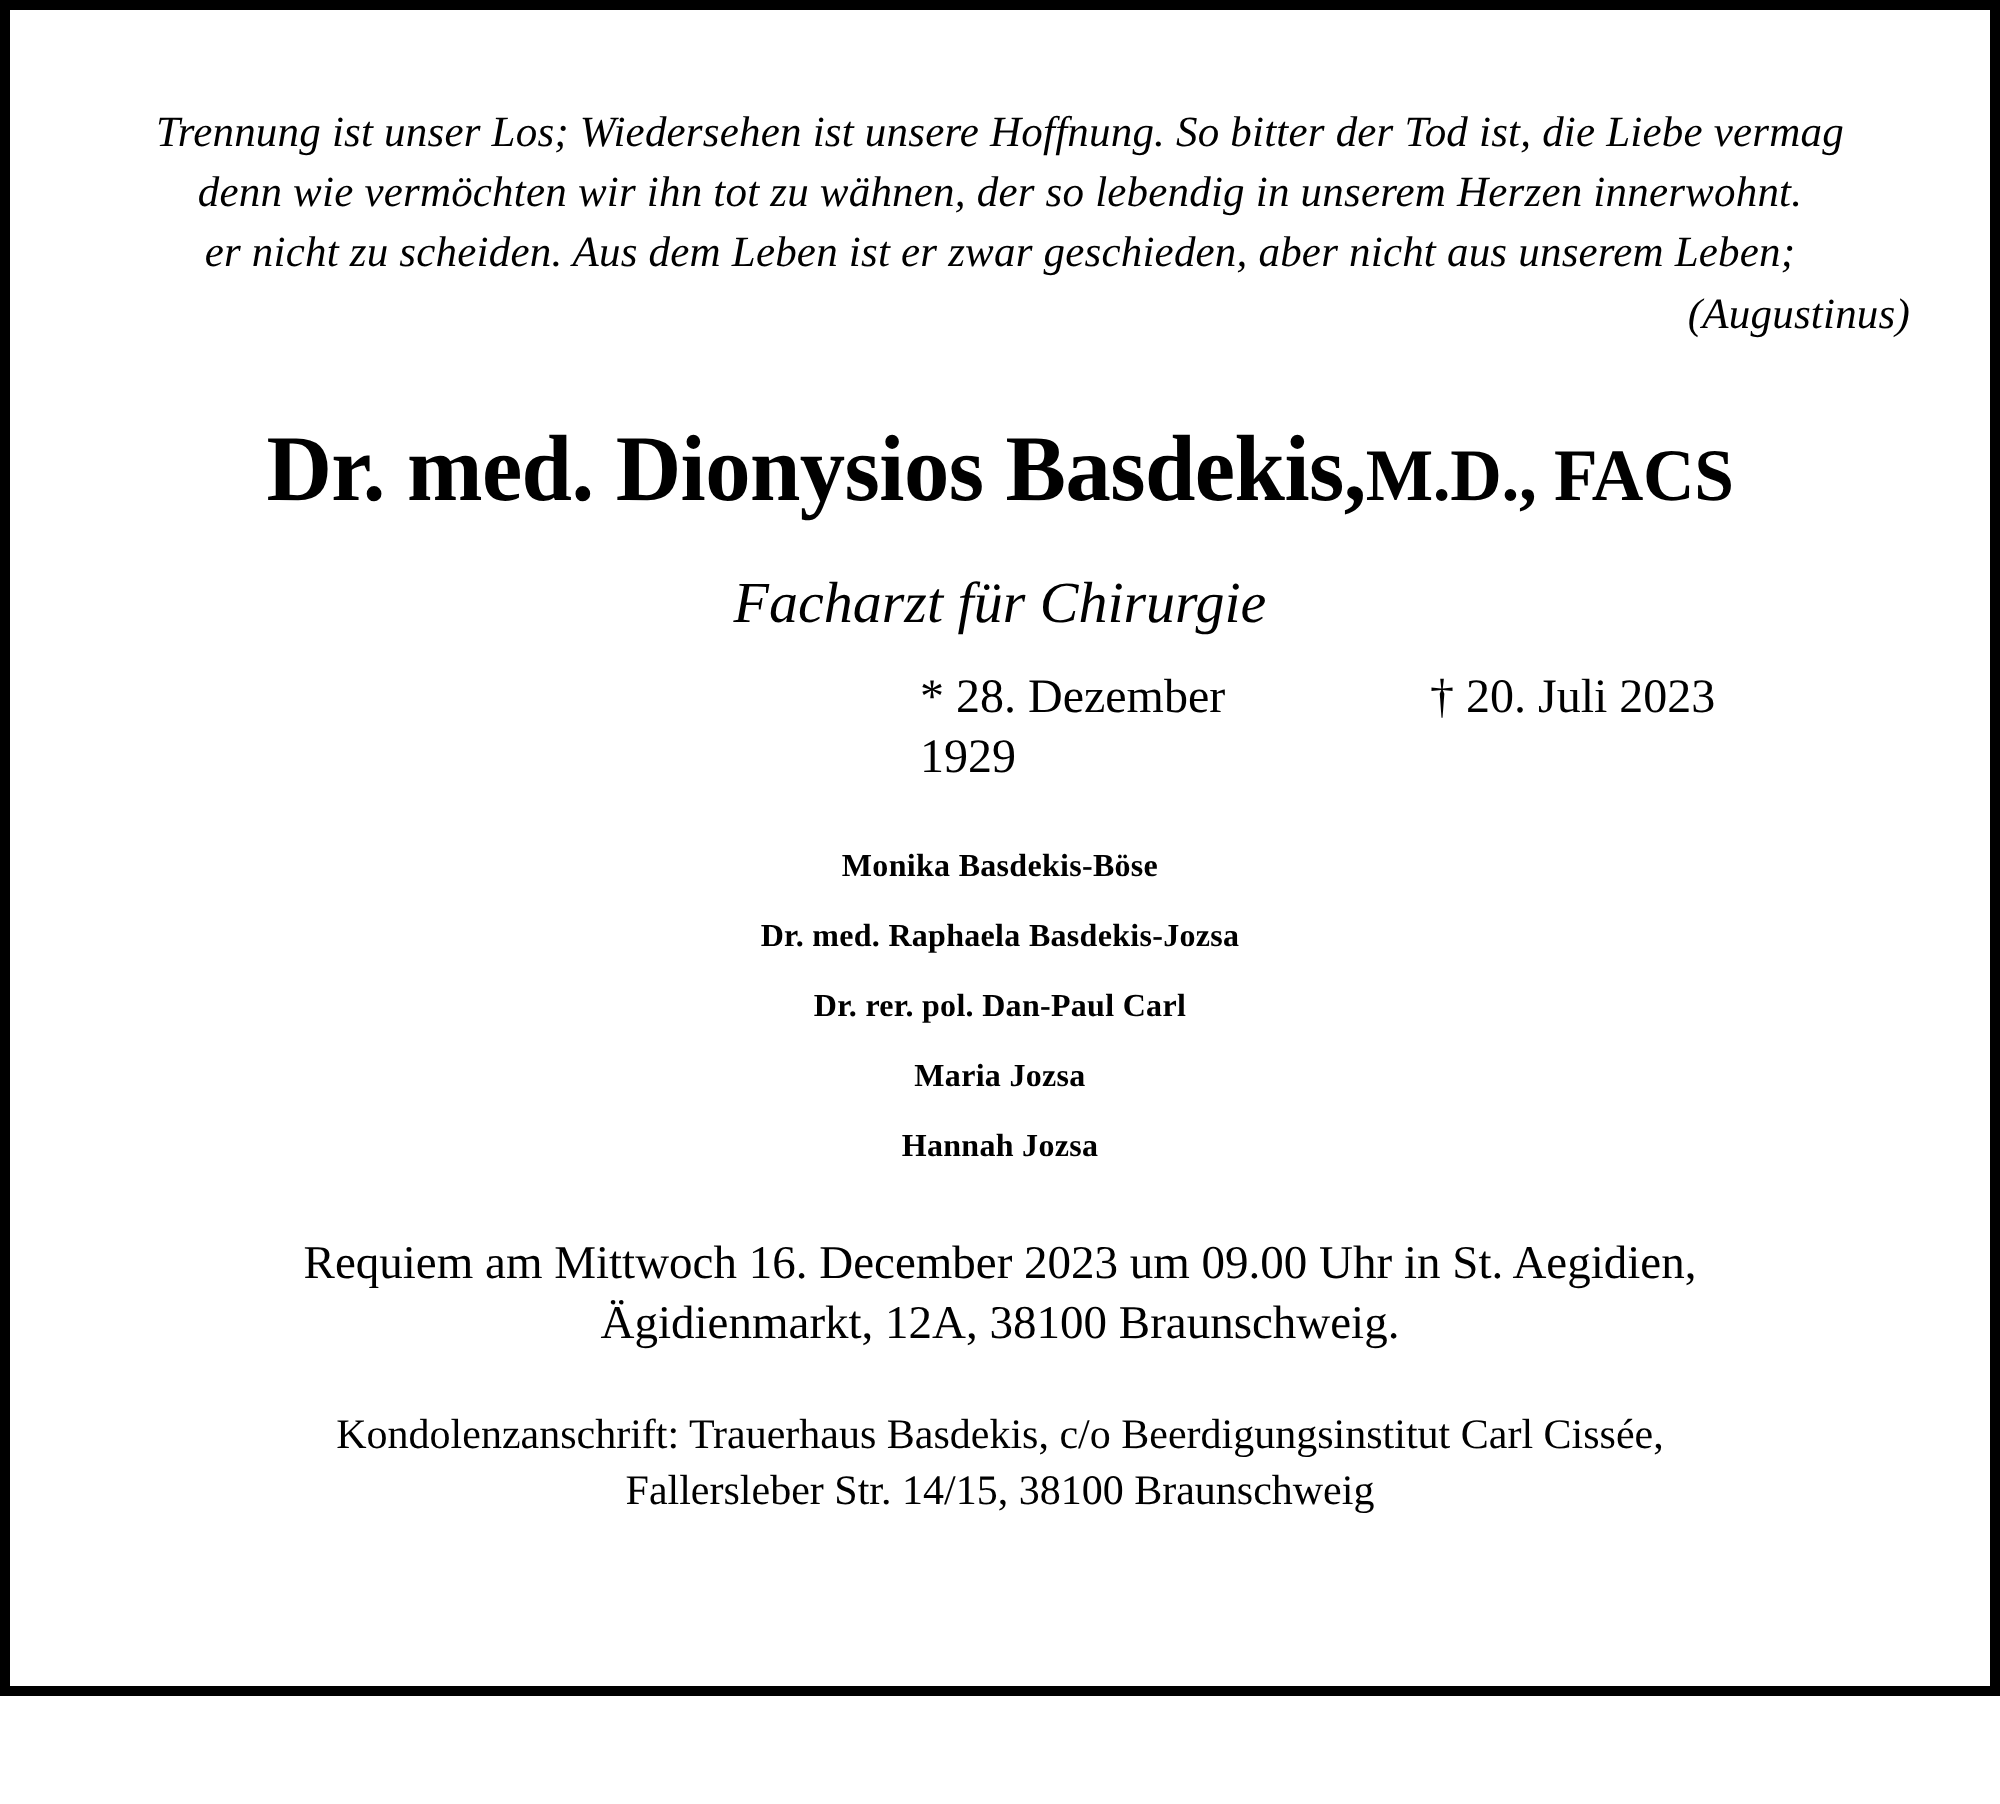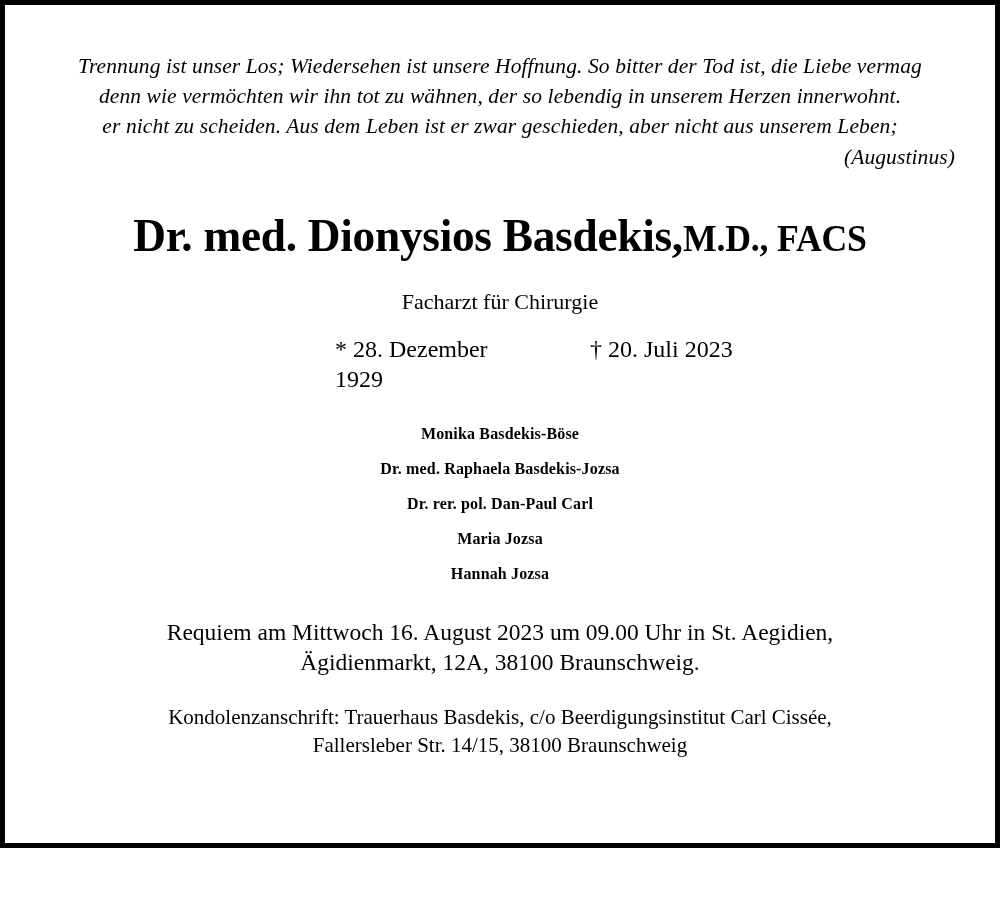--- a/index.html
+++ b/index.html
@@ -73,30 +73,31 @@
   .name-suffix {
     font-size: 37px;
     letter-spacing: -0.2px;
   }
 
   
   .profession {
     margin: 0;
     padding-top: 22px;
     text-align: center;
-    font-size: 22px;
+    font-size: 29px;
     line-height: 28px;
+    font-style: italic;
   }
 
   
   .dates-row {
     margin: 0;
     padding-top: 18px;
     display: flex;
-    justify-content: center;
+    justify-content: flex-end;
     align-items: baseline;
     font-size: 24px;
     line-height: 30px;
   }
   .date-birth {
     width: 340px;
     text-align: left;
     padding-left: 175px;
     box-sizing: border-box;
   }
@@ -178,21 +179,21 @@
 
     <ul class="survivors">
       <li class="survivor">Monika Basdekis-Böse</li>
       <li class="survivor">Dr. med. Raphaela Basdekis-Jozsa</li>
       <li class="survivor">Dr. rer. pol. Dan-Paul Carl</li>
       <li class="survivor">Maria Jozsa</li>
       <li class="survivor">Hannah Jozsa</li>
     </ul>
 
     <div class="service-block requiem">
-      <span class="service-line">Requiem am Mittwoch 16. August 2023 um 09.00 Uhr in St. Aegidien,</span>
+      <span class="service-line">Requiem am Mittwoch 16. December 2023 um 09.00 Uhr in St. Aegidien,</span>
       <span class="service-line">Ägidienmarkt, 12A, 38100 Braunschweig.</span>
     </div>
 
 
     <div class="condolence-block">
       <span class="condolence-line">Kondolenzanschrift: Trauerhaus Basdekis, c/o Beerdigungsinstitut Carl Cissée,</span>
       <span class="condolence-line">Fallersleber Str. 14/15, 38100 Braunschweig</span>
     </div>
 
   </div>

